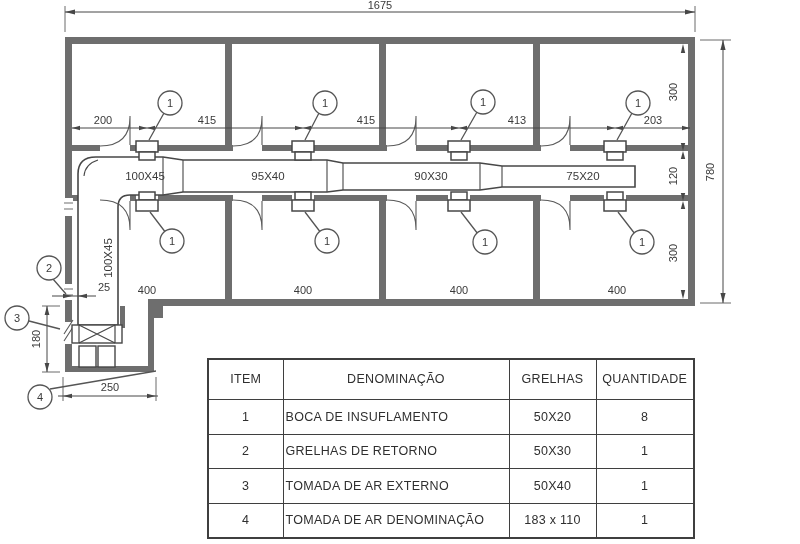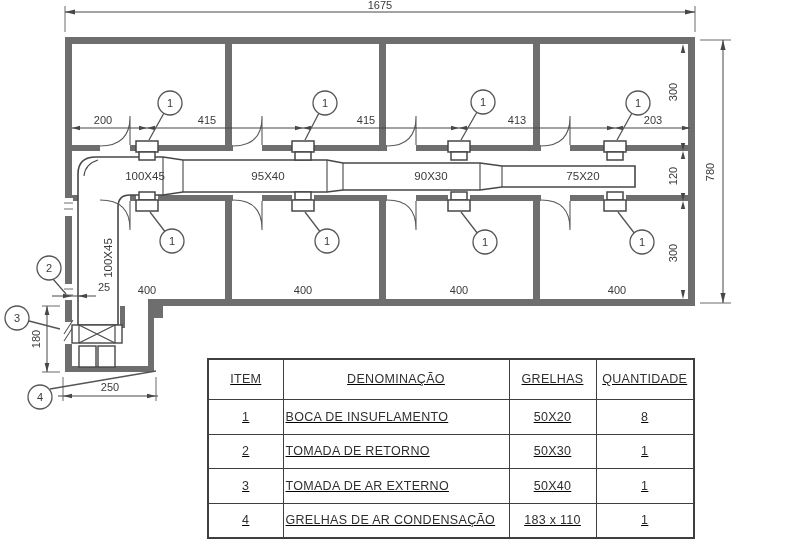--- a/index.html
+++ b/index.html
@@ -4,21 +4,21 @@
 <style>
   html,body{margin:0;padding:0;background:#ffffff;}
   #stage{position:relative;width:800px;height:544px;background:#ffffff;overflow:hidden;
          font-family:"Liberation Sans",sans-serif;}
   svg text{font-family:"Liberation Sans",sans-serif;fill:#3a3a3a;}
   .dimtxt{font-size:11px;}
   .ducttxt{font-size:11.5px;}
   .callouttxt{font-size:11px;}
   .legend{position:absolute;left:207px;top:358px;width:486px;}
   .legend table{border-collapse:collapse;table-layout:fixed;width:486px;
-                border:2.2px solid #3f3f3f;text-decoration:underline;}
+                border:2.2px solid #3f3f3f;}
   .legend th,.legend td{border:1.5px solid #3f3f3f;font-weight:normal;
                 color:#2f2f2f;font-size:12.5px;text-align:center;padding:0;letter-spacing:.3px;
                 overflow:hidden;white-space:nowrap;}
   .legend thead tr{height:40px;}
   .legend tbody tr{height:35px;}
   .legend tbody tr.r2{height:34px;}
   .legend td.c-den{text-align:left;padding-left:2px;}
   .col-item{width:75px;} .col-den{width:226px;} .col-tam{width:87px;} .col-qtd{width:98px;}
 </style>
 </head>
@@ -285,32 +285,32 @@
     </thead>
     <tbody>
       <tr>
         <td>1</td>
         <td class="c-den">BOCA DE INSUFLAMENTO</td>
         <td>50X20</td>
         <td>8</td>
       </tr>
       <tr class="r2">
         <td>2</td>
-        <td class="c-den">TOMADA DE RETORNO</td>
+        <td class="c-den">GRELHAS DE RETORNO</td>
         <td>50X30</td>
         <td>1</td>
       </tr>
       <tr>
         <td>3</td>
         <td class="c-den">TOMADA DE AR EXTERNO</td>
         <td>50X40</td>
         <td>1</td>
       </tr>
       <tr>
         <td>4</td>
-        <td class="c-den">GRELHAS DE AR CONDENSAÇÃO</td>
+        <td class="c-den">TOMADA DE AR DENOMINAÇÃO</td>
         <td>183 x 110</td>
         <td>1</td>
       </tr>
     </tbody>
   </table>
 </div>
 </div>
 
 </body></html>

